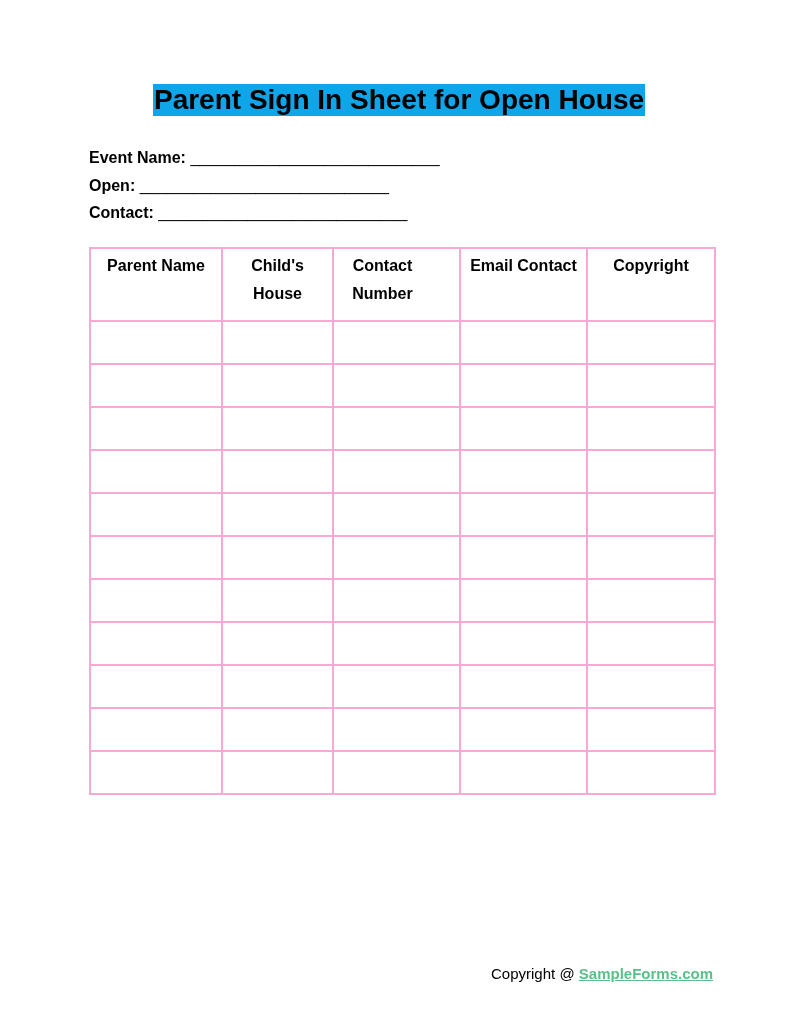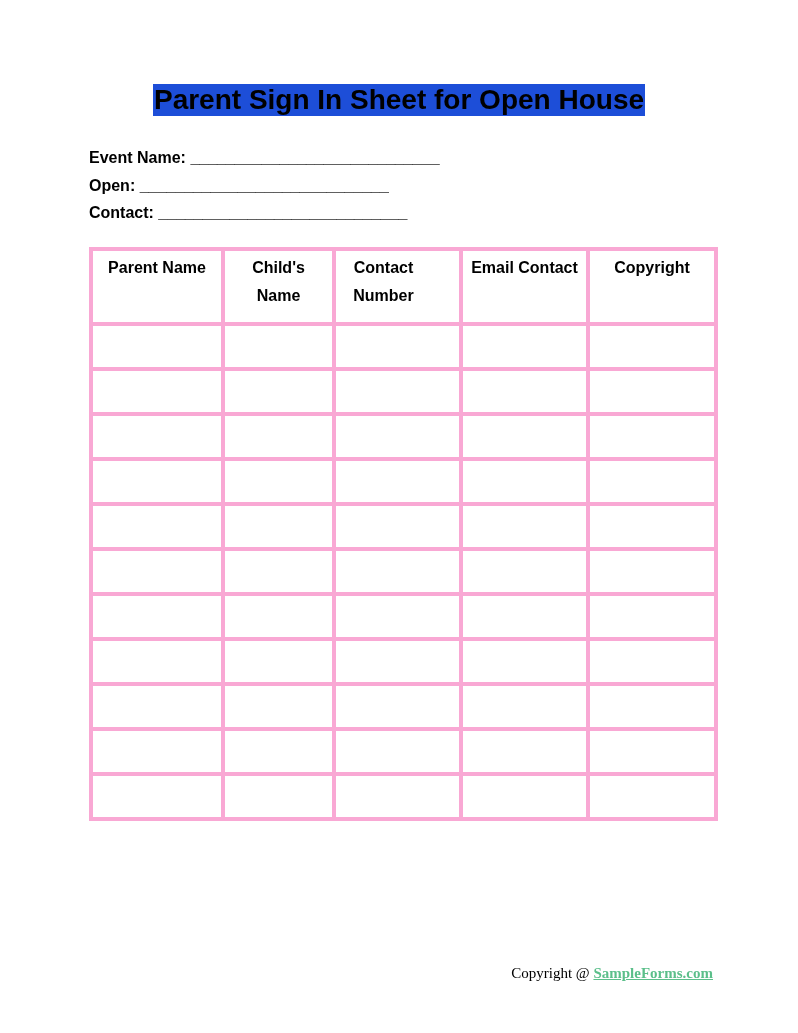--- a/index.html
+++ b/index.html
@@ -1,29 +1,29 @@
 <!DOCTYPE html>
 <html><head>
 <meta charset="utf-8">
 <style>
   html, body { margin:0; padding:0; background:#ffffff; }
   body { width:798px; height:1033px; position:relative; overflow:hidden;
          font-family:"Liberation Sans", sans-serif; color:#000; }
   .title-wrap { position:absolute; top:84px; left:0; width:798px; text-align:center; }
-  .title { display:inline-block; background:#1d4ed8; font-weight:bold; font-size:28px;
+  .title { display:inline-block; background:#0ea5e9; font-weight:bold; font-size:28px;
            line-height:32px; padding:0 1px; }
   .field { position:absolute; left:89px; font-size:16px; font-weight:bold; line-height:18px; }
-  .field .blank { font-weight:bold;text-align:right; }
+  .field .blank { font-weight:normal;text-align:right; }
   table.sheet { position:absolute; top:247px; left:89px; border-collapse:collapse;
                 table-layout:fixed; width:625px; }
-  table.sheet th, table.sheet td { border:4px solid #f9a8d4; padding:0; }
+  table.sheet th, table.sheet td { border:2px solid #f9a8d4; padding:0; }
   table.sheet th { height:68px; vertical-align:top; font-size:16px; font-weight:bold;
                    line-height:28px; padding-top:3px; text-align:center; }
   table.sheet td { height:41px; }
-  .footer { position:absolute; top:965px; right:85px; font-size:15px; font-family:Liberation Serif, serif; }
+  .footer { position:absolute; top:965px; right:85px; font-size:15px; font-family:Liberation Sans, sans-serif; }
   .footer a { color:#5bbf8a; font-weight:bold; text-decoration:underline; }
 </style>
 </head>
 <body>
 
 <div class="title-wrap">
   <span class="title">Parent Sign In Sheet for Open House</span>
 </div>
 
 <div class="field" style="top:149px;">
@@ -43,21 +43,21 @@
   <colgroup>
     <col style="width:132px">
       <col style="width:111px">
       <col style="width:127px">
       <col style="width:127px">
       <col style="width:128px">
   </colgroup>
   <thead>
     <tr>
       <th>Parent Name</th>
-      <th style="padding-left:22px;padding-right:22px;">Child's Name</th>
+      <th style="padding-left:22px;padding-right:22px;">Child's House</th>
       <th style="padding-right:28px;margin-left:16px;">Contact Number</th>
       <th>Email Contact</th>
       <th>Copyright</th>
     </tr>
   </thead>
   <tbody id="tbody">
       <tr>
         <td></td>
         <td></td>
         <td></td>

